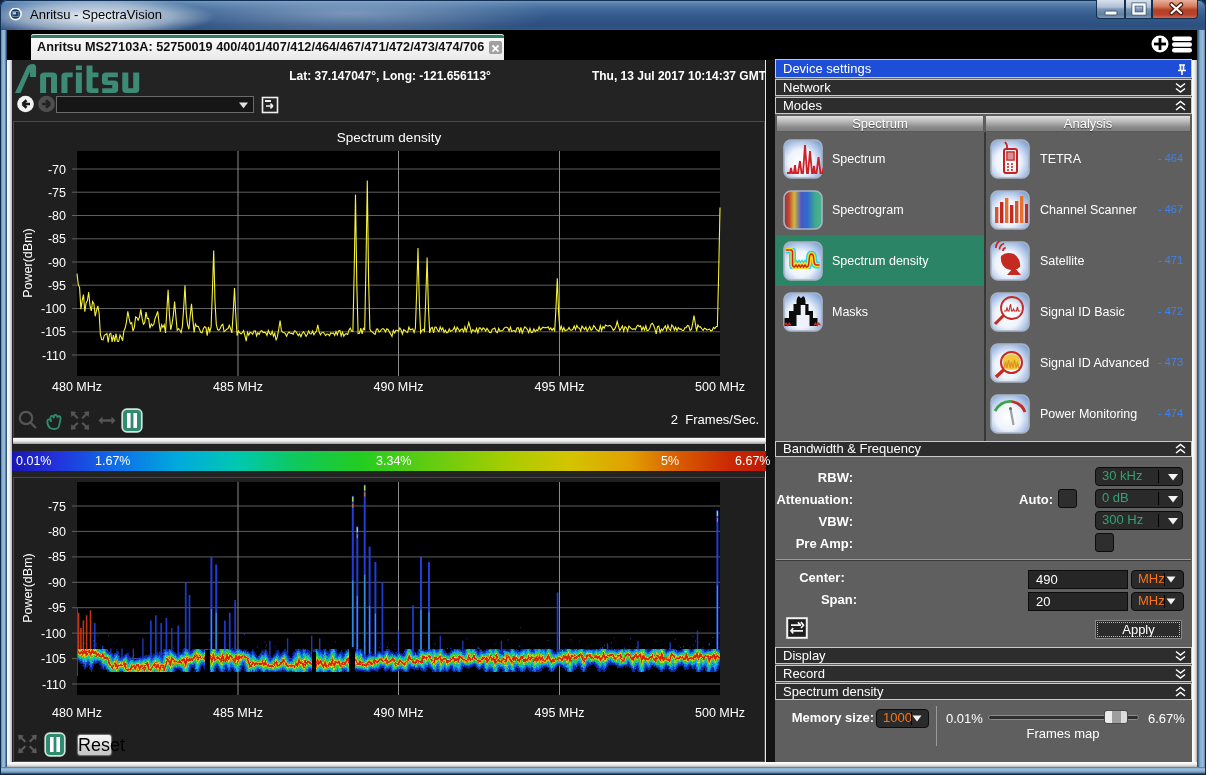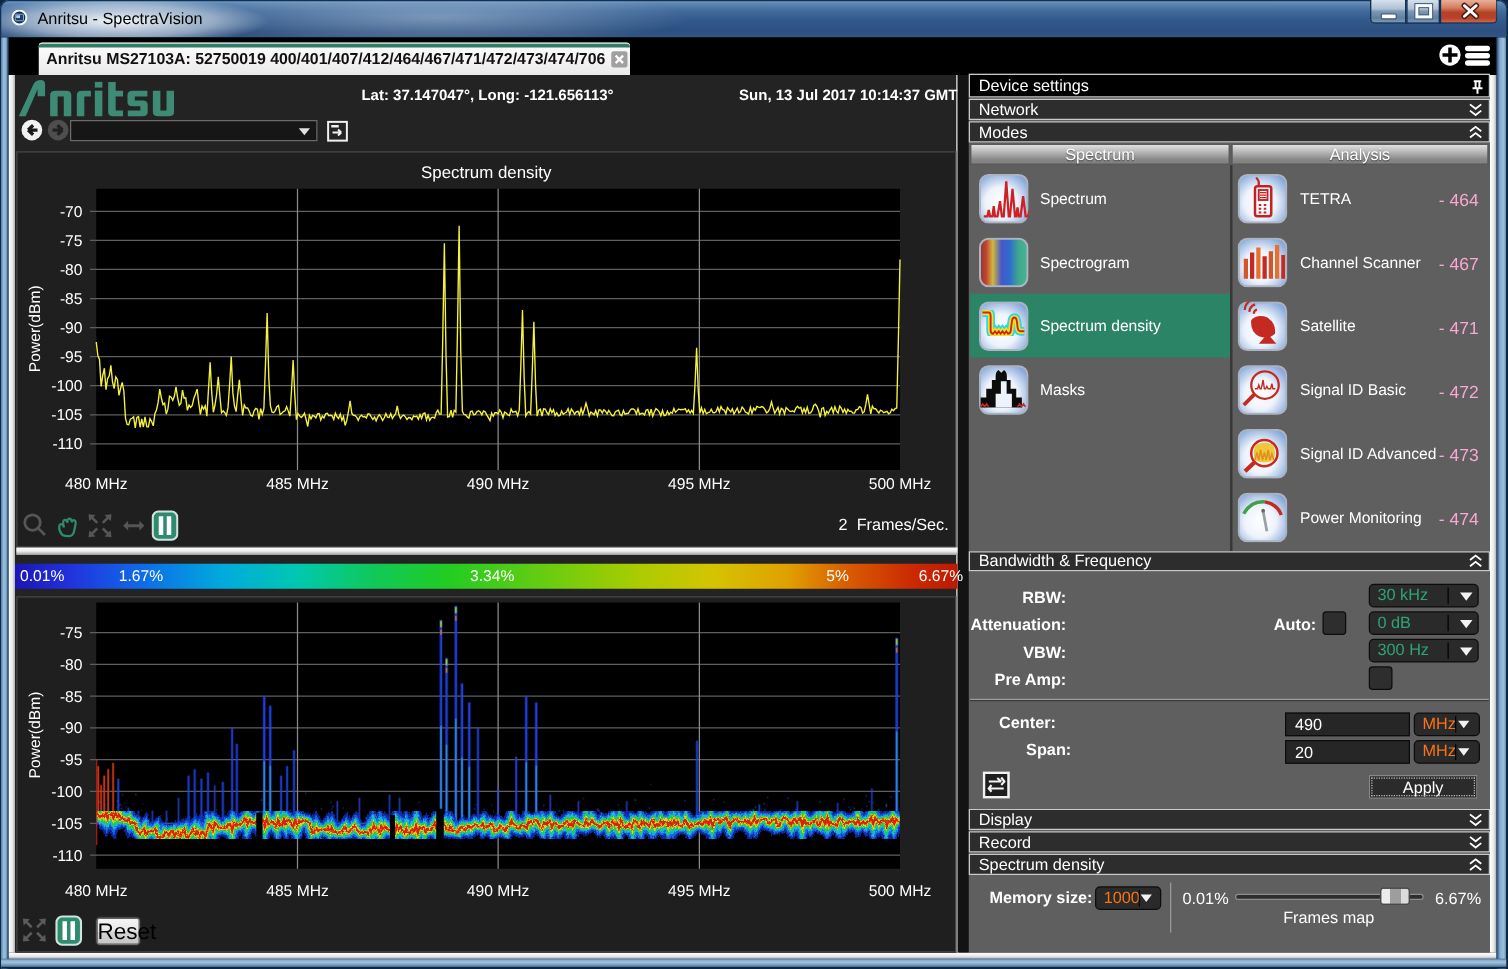--- a/index.html
+++ b/index.html
@@ -113,21 +113,21 @@
 <path d="M37,31 L37,14 Q37,10.5 40.5,10.5 L46,10.5 L46,15.2 L41.8,15.2 L41.8,31 Z"></path>
 <rect x="48.5" y="10.5" width="4.8" height="20.5"></rect>
 <rect x="48.5" y="3.5" width="4.8" height="4.6"></rect>
 <path d="M57,3.5 L61.8,3.5 L61.8,10.5 L66.5,10.5 L66.5,15.2 L61.8,15.2 L61.8,26.3 L66.5,26.3 L66.5,31 L60.5,31 Q57,31 57,27.5 Z"></path>
 <path d="M69.5,26.3 L77.5,26.3 L77.5,23 L72.5,23 Q69.3,23 69.3,19.5 L69.3,14 Q69.3,10.5 72.8,10.5 L82,10.5 L82,15.2 L74,15.2 L74,18.4 L79,18.4 Q82.2,18.4 82.2,21.9 L82.2,27.5 Q82.2,31 78.7,31 L69.5,31 Z"></path>
 <path d="M85.5,10.5 L90.3,10.5 L90.3,26.3 L94.2,26.3 L94.2,10.5 L99,10.5 L99,27.5 Q99,31 95.5,31 L89,31 Q85.5,31 85.5,27.5 Z"></path>
 </g>
   </svg>
 
 <div class="abs" id="latlong">Lat: 37.147047°, Long: -121.656113°</div>
-<div class="abs" id="datetxt" style="left:auto;right:440px">Sun, 13 Jul 2017 10:14:37 GMT</div>
+<div class="abs" id="datetxt" style="left:auto;right:440px">Thu, 13 Jul 2017 10:14:37 GMT</div>
 <svg class="abs" style="left:16px;top:94px" width="42" height="20">
 <circle cx="9.5" cy="10" r="8.3" fill="#f2f2f2"></circle>
     <path d="M14,10 L6.5,10 M6.5,10 L10.5,6.2 M6.5,10 L10.5,13.8" stroke="#1a1a1a" stroke-width="2.6" fill="none"></path>
 <circle cx="30.5" cy="10" r="8.3" fill="#4e4e4e"></circle>
     <path d="M26,10 L34,10 M34,10 L30,6.2 M34,10 L30,13.8" stroke="#222" stroke-width="2.6" fill="none"></path>
 </svg>
 <div class="abs" id="combo1"></div>
 <svg class="abs" style="left:238px;top:101px" width="11" height="8">
     <path d="M1,1.5 L10,1.5 L5.5,7.2 Z" fill="#e0e0e0"></path>
   </svg>
@@ -595,24 +595,24 @@
   </svg>
 <svg class="abs" style="left:44px;top:732px" width="22" height="25">
     <rect x="1.2" y="1.2" width="19.6" height="22.6" rx="4.5" fill="#2e8b6e" stroke="#cfe4dc" stroke-width="1.7"></rect>
     <rect x="6" y="5" width="3.6" height="15" fill="#fff"></rect>
     <rect x="12.4" y="5" width="3.6" height="15" fill="#fff"></rect>
   </svg>
 <div class="abs" style="left:77px;top:734px;width:35px;height:22px;background:linear-gradient(180deg,#f4f4f4 0,#e8e8e8 45%,#d2d2d2 55%,#c6c6c6 100%);border:1px solid #6e6e6e;border-radius:3px;font-size:18px;color:#000;text-align:center;line-height:20px;box-shadow:0 0 0 1px #2a2a2a">Reset</div>
 <style>
 #rpanel{left:775px;top:59px;width:417px;height:703px;background:#5f5f5f}
 .hdr{position:absolute;left:775px;width:417px;color:#fff;font-size:13px;background:#2d2d2d;border:1px solid #c9c9c9;line-height:15px;padding-left:7px}
-.hdrT{background:#000000}
+.hdrT{background:#1d4ed8}
 .colhdr{position:absolute;top:115px;height:17px;background:linear-gradient(180deg,#e0e0e0 0,#b4b4b4 40%,#8a8a8a 75%,#7e7e7e 100%);border:1px solid #5a5a5a;color:#fff;font-size:13px;text-align:center;line-height:15px;text-shadow:0 1px 1px rgba(0,0,0,.55)}
 .mlabel{position:absolute;color:#fff;font-size:12.5px;white-space:nowrap}
-.mnum{position:absolute;color:#f9a8d4;font-size:14px;text-align:right}
+.mnum{position:absolute;color:#3b82f6;font-size:11px;text-align:right}
 .icon{position:absolute;width:40px;height:40px}
 .flabel{position:absolute;color:#fff;font-size:13px;font-weight:bold;text-align:right}
 .dd{position:absolute;width:88px;height:19px;background:#2a2a2a;border:1.5px solid #0c0c0c;border-radius:4px;color:#2fa476;font-size:13px;line-height:16px;padding-left:6px}
 .ddu{color:#f97316}
 .ddsep{position:absolute;top:2px;bottom:2px;width:1px;background:#000}
 .chk{position:absolute;width:19px;height:19px;background:#2e2e2e;border:1.5px solid #0c0c0c;border-radius:3px}
 .tbox{position:absolute;width:100px;height:19px;background:#262626;border:1px solid #0c0c0c;color:#fff;font-size:13px;line-height:17px;padding-left:7px}
 </style>
 <div class="abs" id="rpanel"></div>
 <div class="hdr hdrT" style="top:59px;height:19px;line-height:17px">Device settings</div>

